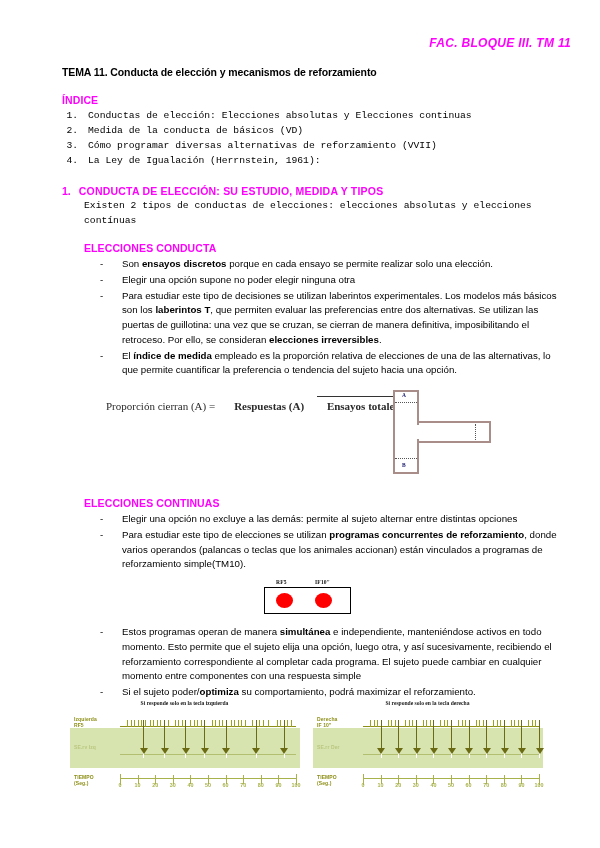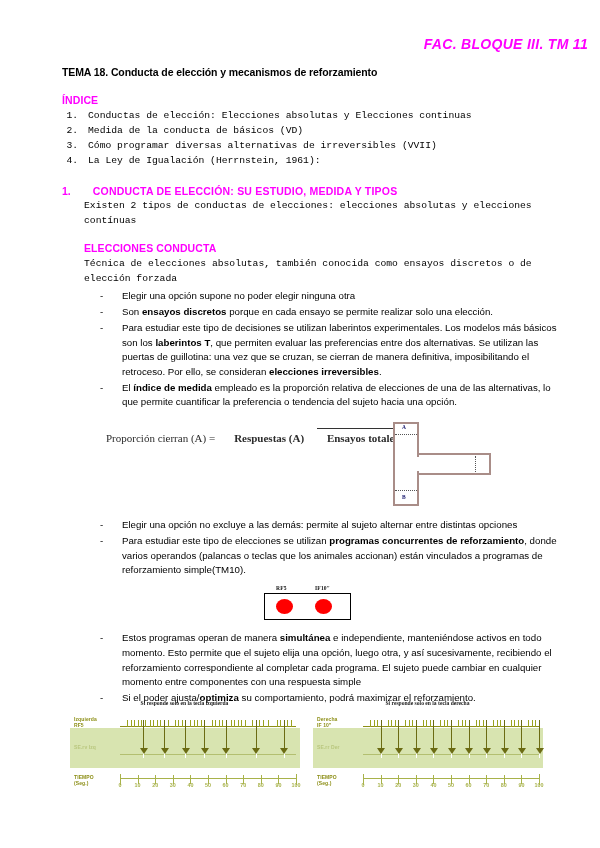--- a/index.html
+++ b/index.html
@@ -13,22 +13,22 @@
     color: #000000;
     position: relative;
     overflow: hidden;
   }
 
   .page { position: relative; width: 600px; height: 848px; padding: 0; }
 
   
   .hdr-right {
     position: absolute;
-    top: 36px; right: 12px;
-    font-size: 14px;
+    top: 36px; right: 29px;
+    font-size: 12px;
     font-weight: bold;
     font-style: italic;
     color: #ff00ff;
     letter-spacing: .3px;
   }
 
   .body-col {
     position: absolute;
     left: 62px;
     top: 66px;
@@ -61,21 +61,21 @@
   
   .sec-num {
     display: flex;
     gap: 8px;
     margin-top: 17px;
   }
   .sec-num .num {
     color: #ff00ff; font-weight: bold; font-size: 10.5px;
   }
   .sec-num .ttl {
-    color: #ff00ff; font-weight: bold; font-size: 10.5px; letter-spacing:.2px;margin-left:14px;
+    color: #ff00ff; font-weight: bold; font-size: 10.5px; letter-spacing:.2px;
   }
 
   .indent { margin-left: 22px; }
 
   p.para {
     font-size: 9.7px;
     line-height: 1.5;
     margin: 2px 0 0 0;
     font-family: Liberation Mono, monospace;
   }
@@ -317,42 +317,41 @@
 </style>
 </head>
 <body>
 
 <div class="page">
 
   <div class="hdr-right">FAC. BLOQUE III. TM 11</div>
 
   <div class="body-col">
 
-    <h1 class="tema">TEMA 18. Conducta de elección y mecanismos de reforzamiento</h1>
+    <h1 class="tema">TEMA 11. Conducta de elección y mecanismos de reforzamiento</h1>
 
     <div class="pink-head">ÍNDICE</div>
     <ol class="indice" id="indice-list">
         <li>Conductas de elección: Elecciones absolutas y Elecciones continuas</li>
         <li>Medida de la conducta de básicos (VD)</li>
-        <li>Cómo programar diversas alternativas de irreversibles (VVII)</li>
+        <li>Cómo programar diversas alternativas de reforzamiento (VVII)</li>
         <li>La Ley de Igualación (Herrnstein, 1961):</li>
       </ol>
 
     <div class="sec-num">
       <span class="num">1.</span>
       <span class="ttl">CONDUCTA DE ELECCIÓN: SU ESTUDIO, MEDIDA Y TIPOS</span>
     </div>
     <div class="indent">
       <p class="para">Existen 2 tipos de conductas de elecciones: elecciones absolutas y elecciones contínuas</p>
 
       <div class="pink-head sub">ELECCIONES CONDUCTA</div>
-      <p class="para">Técnica de elecciones absolutas, también conocida como ensayos discretos o de elección forzada</p>
       <ul class="dash" id="abs-bullets">
+          <li><span>Son </span><b>ensayos discretos</b><span> porque en cada ensayo se permite realizar solo una elección.</span></li>
           <li><span>Elegir una opción supone no poder elegir ninguna otra</span></li>
-          <li><span>Son </span><b>ensayos discretos</b><span> porque en cada ensayo se permite realizar solo una elección.</span></li>
           <li><span>Para estudiar este tipo de decisiones se utilizan laberintos experimentales. Los modelos más básicos son los </span><b>laberintos T</b><span>, que permiten evaluar las preferencias entre dos alternativas. Se utilizan las puertas de guillotina: una vez que se cruzan, se cierran de manera definitiva, imposibilitando el retroceso. Por ello, se consideran </span><b>elecciones irreversibles</b><span>.</span></li>
           <li><span>El </span><b>índice de medida</b><span> empleado es la proporción relativa de elecciones de una de las alternativas, lo que permite cuantificar la preferencia o tendencia del sujeto hacia una opción.</span></li>
         </ul>
 
       <div class="fig-row">
         <div class="formula">
           <span class="lhs">Proporción cierran (A) =</span>
           <span class="frac">
             <span class="numer">Respuestas (A)</span>
             <span class="denom">Ensayos totales</span>
@@ -364,36 +363,37 @@
           <div class="wall horiz"></div>
           <div class="cover"></div>
           <div class="door door-a"></div>
           <div class="door door-b"></div>
           <div class="door-c"></div>
           <div class="lbl lbl-a">A</div>
           <div class="lbl lbl-b">B</div>
         </div>
       </div>
 
+      <div class="pink-head sub">ELECCIONES CONTINUAS</div>
       <ul class="dash" id="cont-bullets-top">
           <li><span>Elegir una opción no excluye a las demás: permite al sujeto alternar entre distintas opciones</span></li>
           <li><span>Para estudiar este tipo de elecciones se utilizan </span><b>programas concurrentes de reforzamiento</b><span>, donde varios operandos (palancas o teclas que los animales accionan) están vinculados a programas de reforzamiento simple(TM10).</span></li>
         </ul>
 
       <div class="keys-wrap">
         <div class="keys-lbl l1">RF5</div>
         <div class="keys-lbl l2">IF10"</div>
         <div class="keys-box"></div>
         <div class="key-dot k1"></div>
         <div class="key-dot k2"></div>
       </div>
 
       <ul class="dash" id="cont-bullets-bottom">
           <li><span>Estos programas operan de manera </span><b>simultánea</b><span> e independiente, manteniéndose activos en todo momento. Esto permite que el sujeto elija una opción, luego otra, y así sucesivamente, recibiendo el reforzamiento correspondiente al completar cada programa. El sujeto puede cambiar en cualquier momento entre componentes con una respuesta simple</span></li>
-          <li><span>Si el poder ajusta/</span><b>optimiza</b><span> su comportamiento, podrá maximizar el reforzamiento.</span></li>
+          <li><span>Si el sujeto poder/</span><b>optimiza</b><span> su comportamiento, podrá maximizar el reforzamiento.</span></li>
         </ul>
     </div>
   </div>
 
   <div class="charts">
     <div class="chart left" id="chart-0">
         <div class="chart-title">Si responde solo en la tecla izquierda</div>
         <div class="band" style="background: rgb(216, 228, 176);"></div>
         <div class="rowlabel r1">Izquierda
 RF5</div>

